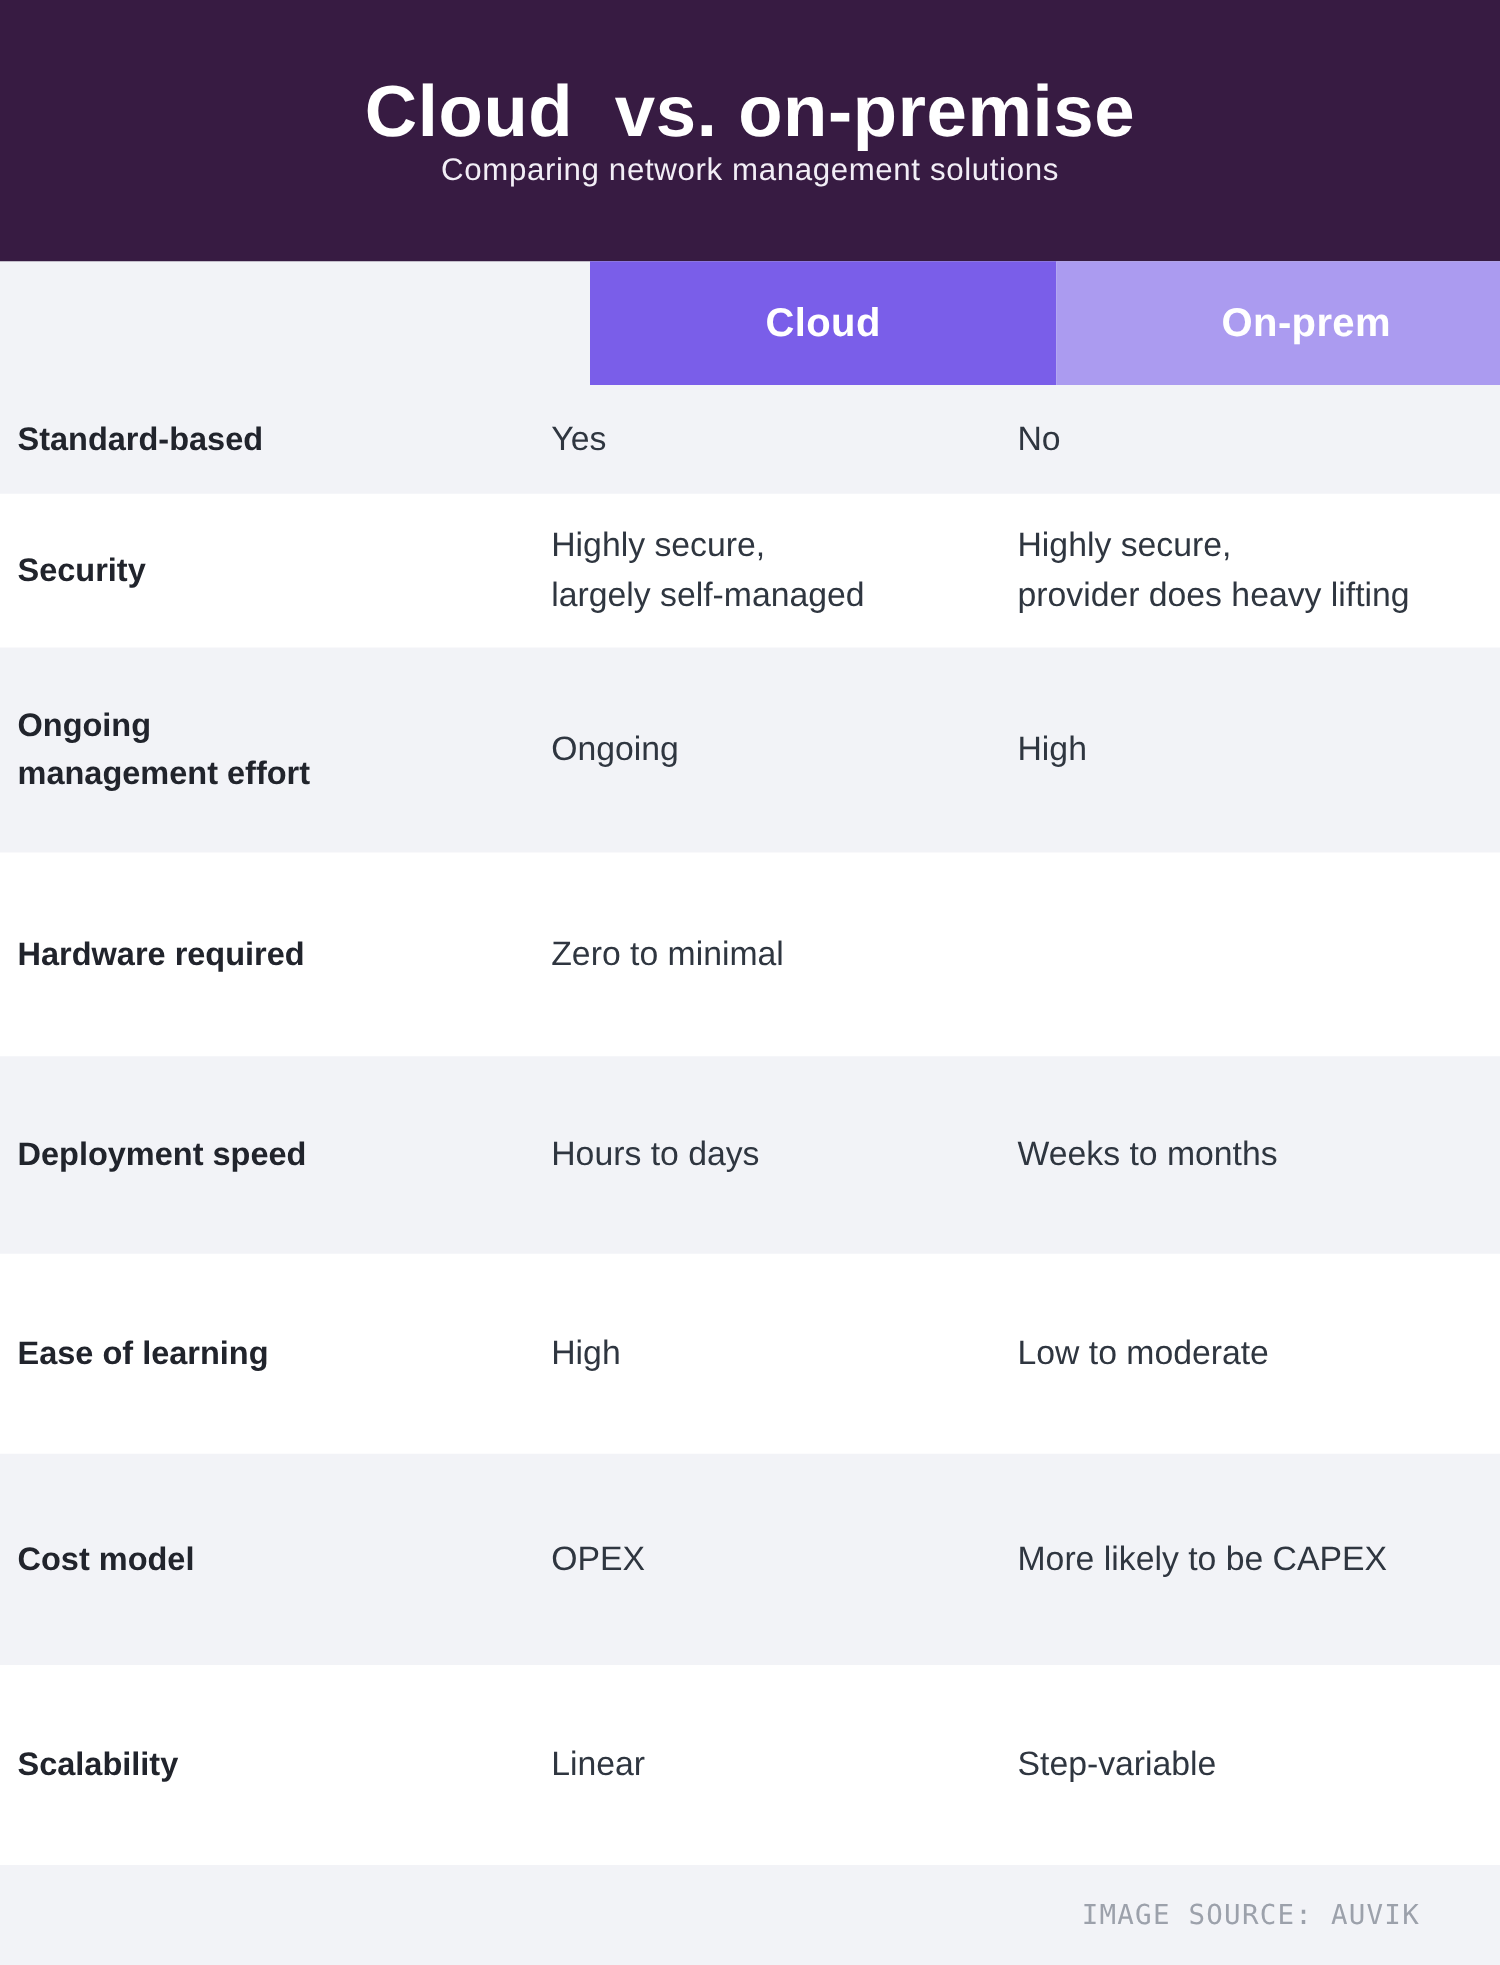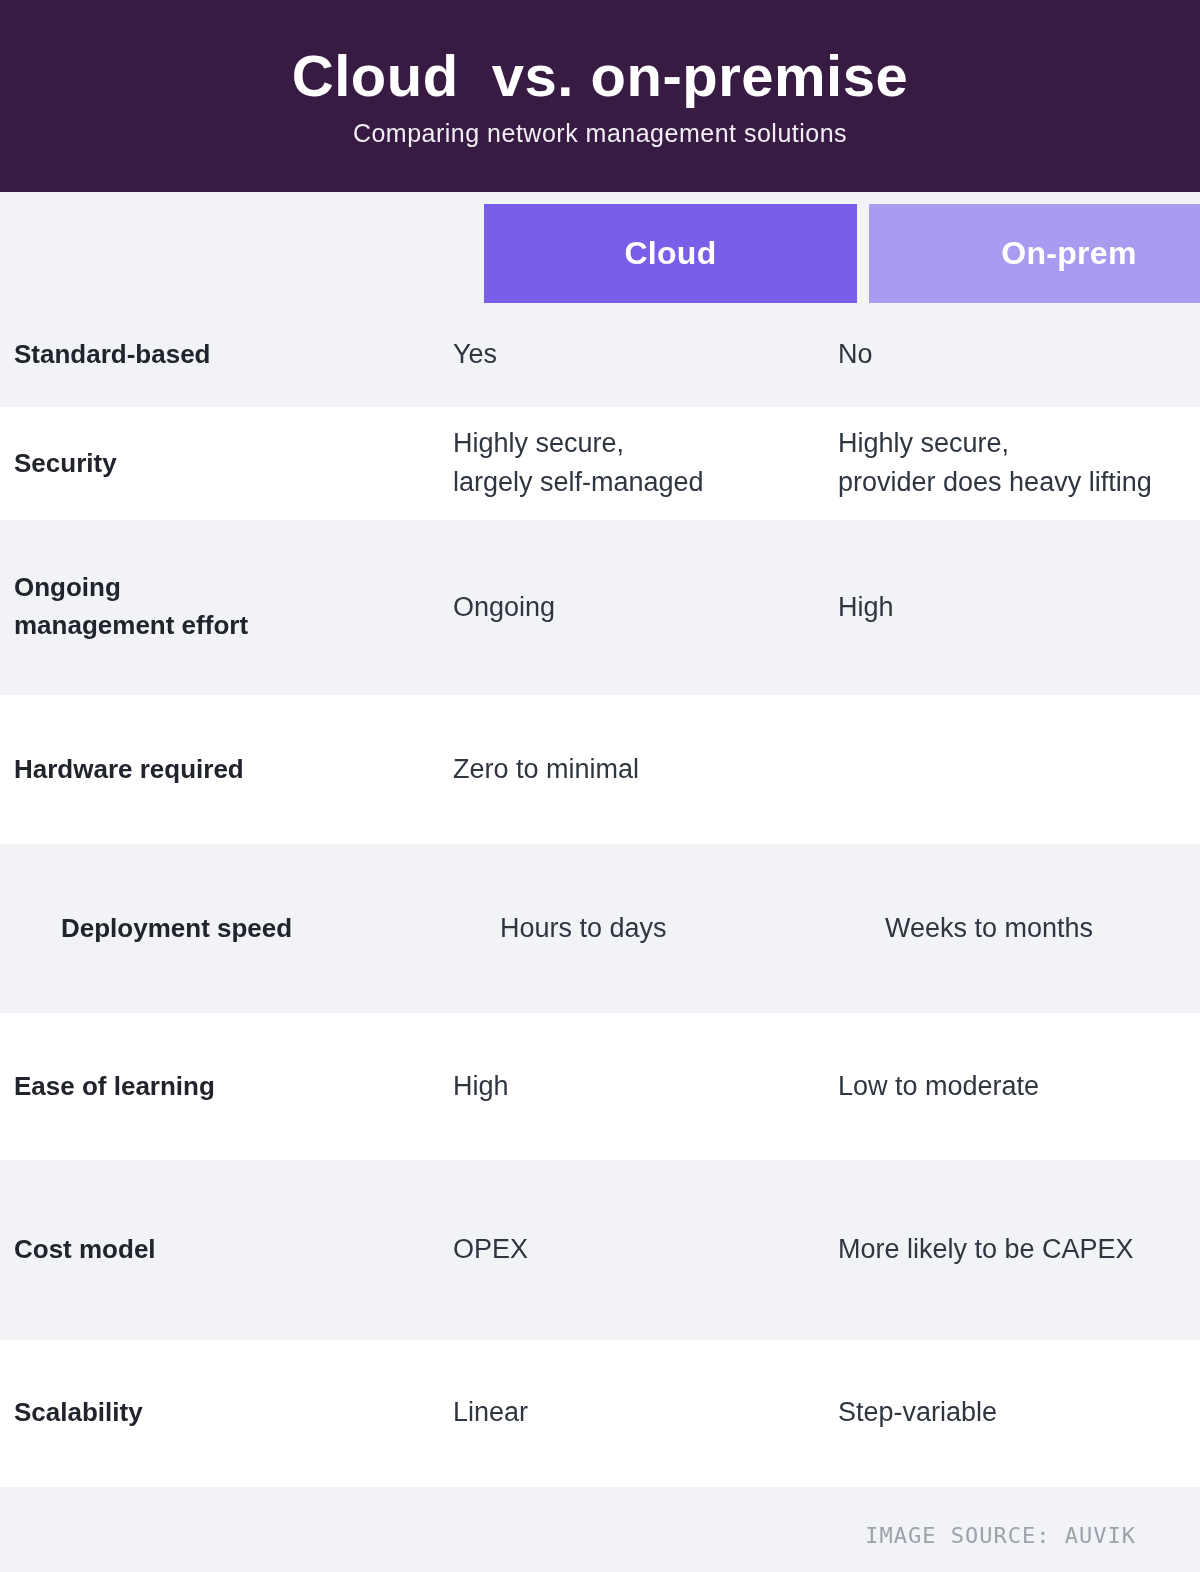--- a/index.html
+++ b/index.html
@@ -6,21 +6,21 @@
     --banner-bg: #371B42;
     --cloud-bg: #7A5EE9;
     --onprem-bg: #AB9BF0;
     --page-bg: #F2F3F7;
     --white-row: #FFFFFF;
     --label-color: #21242C;
     --value-color: #2F3640;
     --header-text: #FFFFFF;
     --footer-text: #9CA1AB;
   }
-  * { box-sizing: border-box; margin: 0; padding: 0; gap: 12px; }
+  * { box-sizing: border-box; margin: 0; padding: 0; }
   html, body {
     width: 1200px;
     height: 1572px;
     background: var(--page-bg);
     font-family: "Liberation Sans", sans-serif;
     overflow: hidden;
   }
   .page { width: 1200px; height: 1572px; display: flex; flex-direction: column; }
 
   
@@ -83,21 +83,21 @@
     color: var(--value-color);
     font-weight: normal;
     font-size: 27px;
   }
 
   
   .r1 { height: 87px; }
   .r2 { height: 123px; }
   .r3 { height: 164px; }
   .r4 { height: 163px; }
-  .r5 { height: 158px; padding-left: 47px; }
+  .r5 { height: 158px; }
   .r6 { height: 160px; }
   .r7 { height: 169px; }
   .r8 { height: 160px; }
 
   
   .footer {
     height: 80px;
     display: flex;
     align-items: center;
     justify-content: flex-end;

